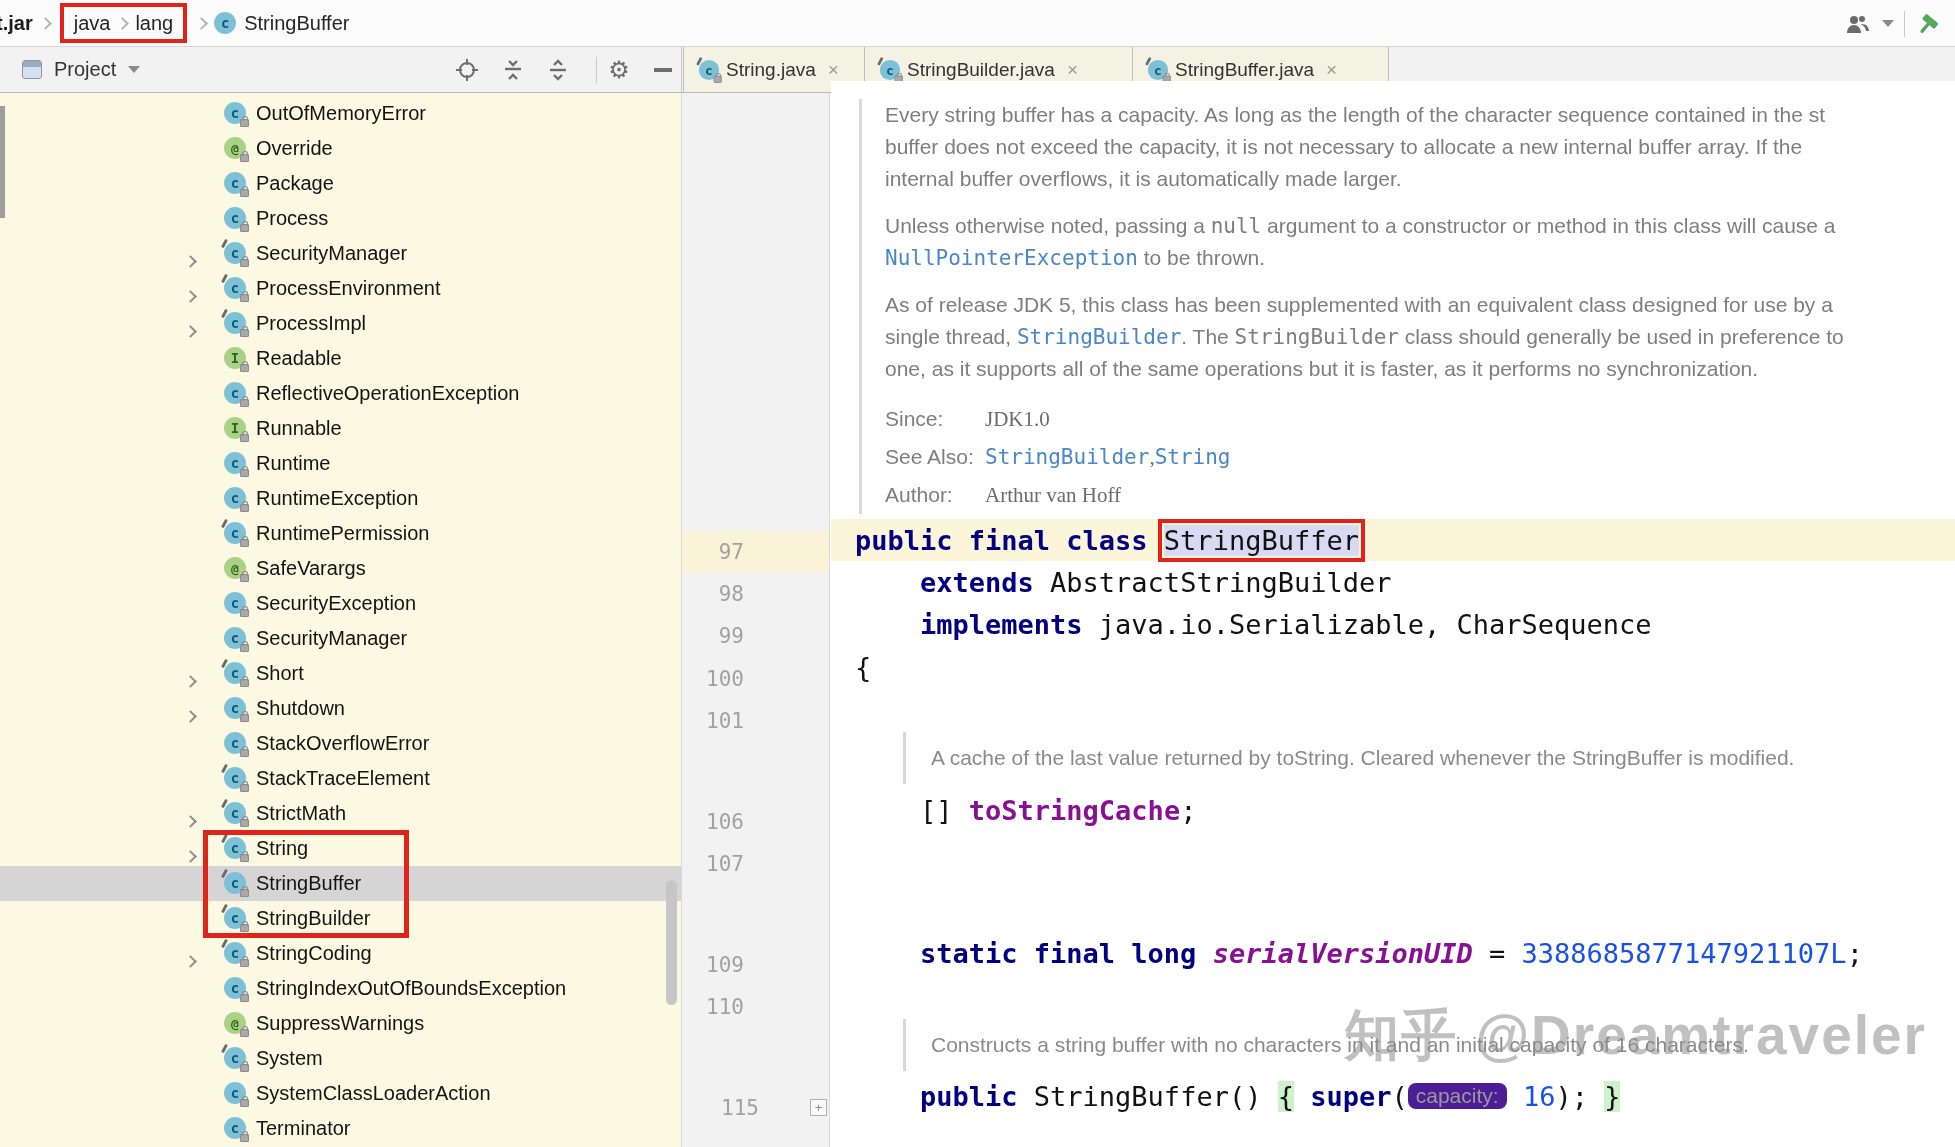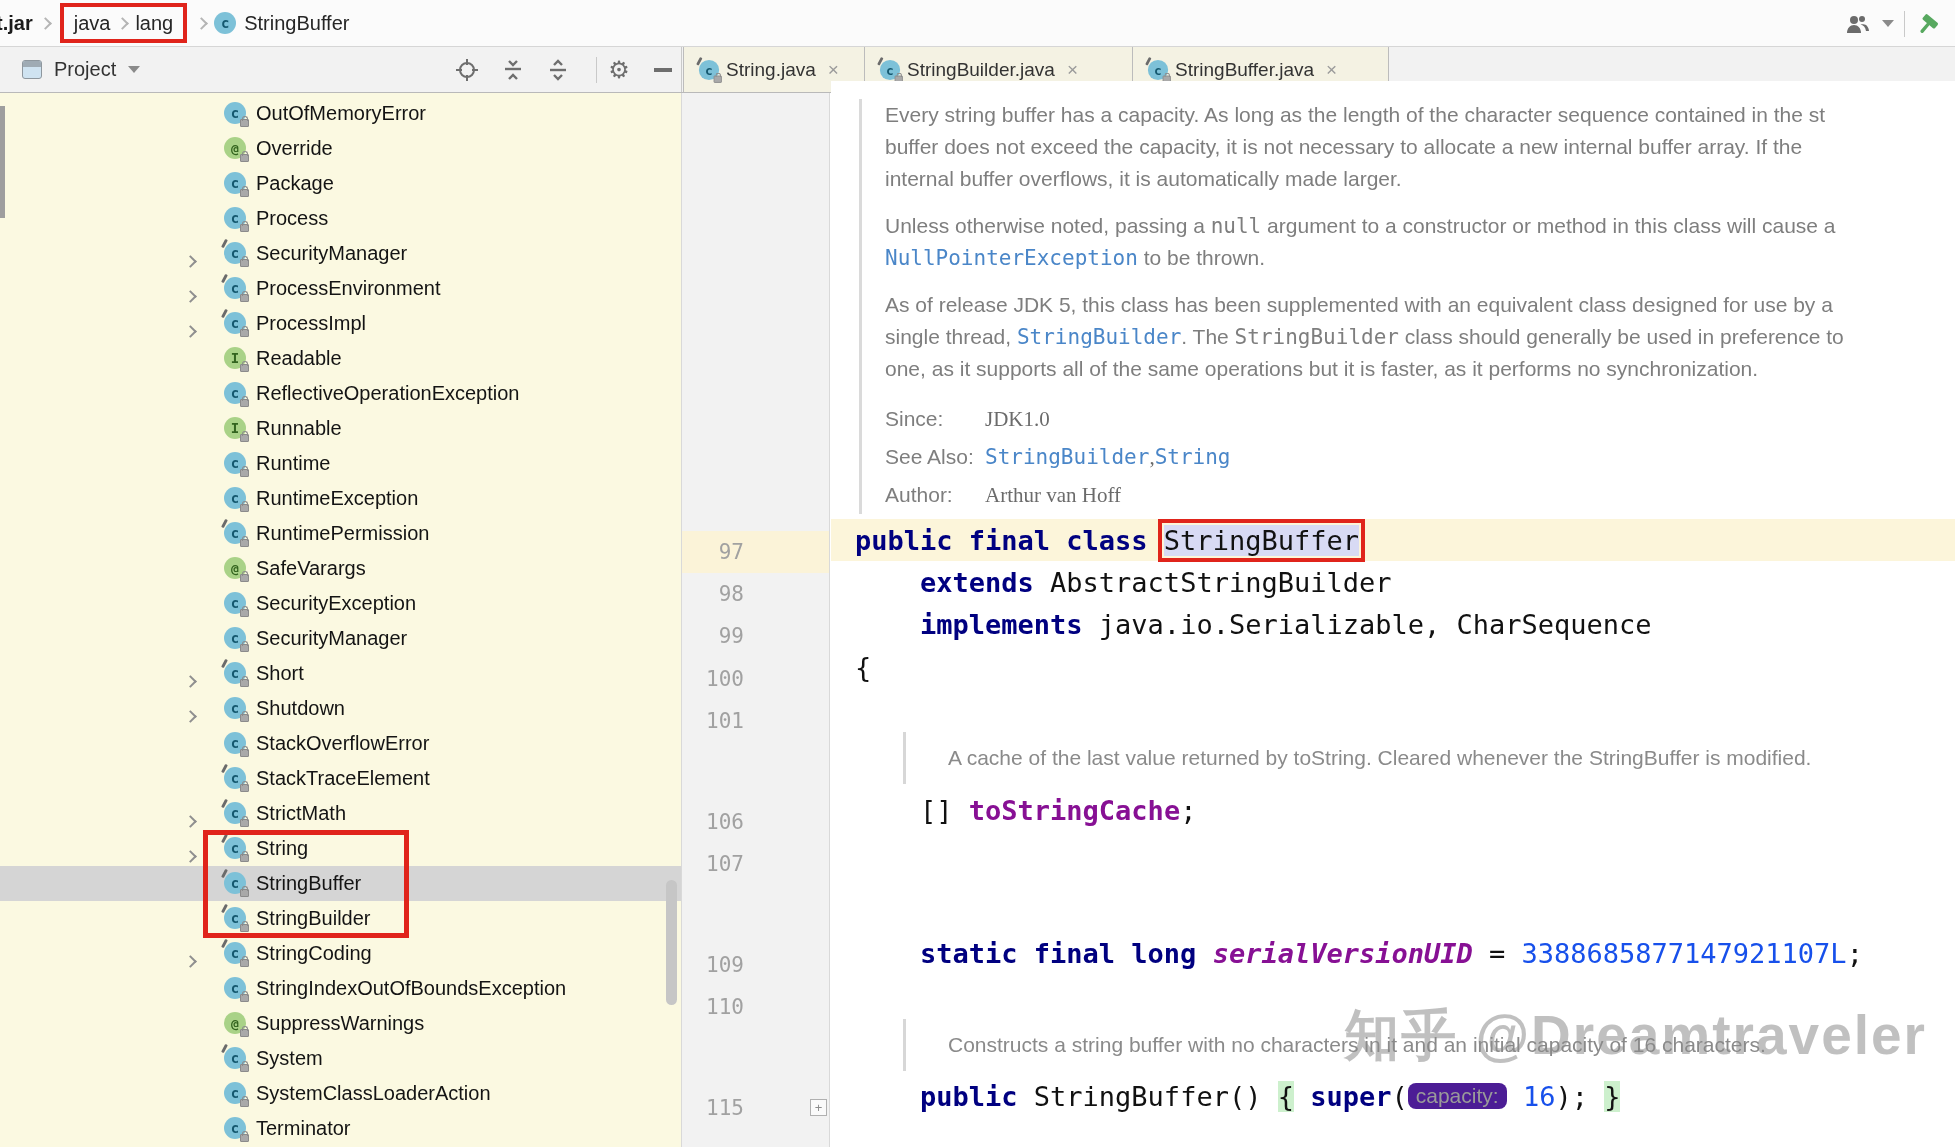--- a/index.html
+++ b/index.html
@@ -94,21 +94,21 @@
   .seg-kw{color:#000080;font-weight:bold;}
   .seg-pl{color:#111;}
   .seg-fld{color:#871094;font-weight:bold;}
   .seg-sfld{color:#871094;font-weight:bold;font-style:italic;}
   .seg-num{color:#1750eb;}
   .seg-bh{background:#cdf0cd;color:#111;}
   .seg-hint{background:#4c1d95;color:#9a9a9a;border-radius:8px;padding:1px 8px;
             font-family:"Liberation Sans",sans-serif;font-size:21px;}
   .seg-selbox{background:#d8daf4;outline:4px solid #e0241b;outline-offset:2px;color:#111;}
   .idoc{position:absolute;height:52px;display:flex;align-items:center;border-left:3px solid #d7d7d7;
-        padding-left:42px;font-size:21px;color:#8a8a8a;white-space:nowrap;}
+        padding-left:25px;font-size:21px;color:#8a8a8a;white-space:nowrap;}
   .watermark{position:absolute;right:28px;top:918px;font-size:55px;font-weight:bold;
              letter-spacing:2px;color:rgba(140,140,140,.55);white-space:nowrap;
              text-shadow:0 0 2px rgba(255,255,255,.8);}
   svg{display:block;}
 </style>
 </head>
 <body>
 
 <div class="screen">
 
@@ -454,21 +454,21 @@
       <div class="gyellow" style="top: 438px;"></div>
       <div class="gnum" style="top: 438px;">97</div>
       <div class="gnum" style="top: 480px;">98</div>
       <div class="gnum" style="top: 522px;">99</div>
       <div class="gnum" style="top: 565px;">100</div>
       <div class="gnum" style="top: 607px;">101</div>
       <div class="gnum" style="top: 708px;">106</div>
       <div class="gnum" style="top: 750px;">107</div>
       <div class="gnum" style="top: 851px;">109</div>
       <div class="gnum" style="top: 893px;">110</div>
-      <div class="gnum" style="top: 994px;">115</div>
+      <div class="gnum" style="top: 994px; margin-left: 15px;">115</div>
       <div class="foldbox" style="top: 1006px;">+</div>
       <div class="gnum" style="top: 1044px;">118</div>
     </div>
 
   <div class="editor" id="editor">
     <div class="docblock" id="docblock">
         <div class="dline"><span class="seg-g">Every string buffer has a capacity. As long as the length of the character sequence contained in the st</span></div>
         <div class="dline"><span class="seg-g">buffer does not exceed the capacity, it is not necessary to allocate a new internal buffer array. If the</span></div>
         <div class="dline"><span class="seg-g">internal buffer overflows, it is automatically made larger.</span></div>
         <div class="pgap"></div>

